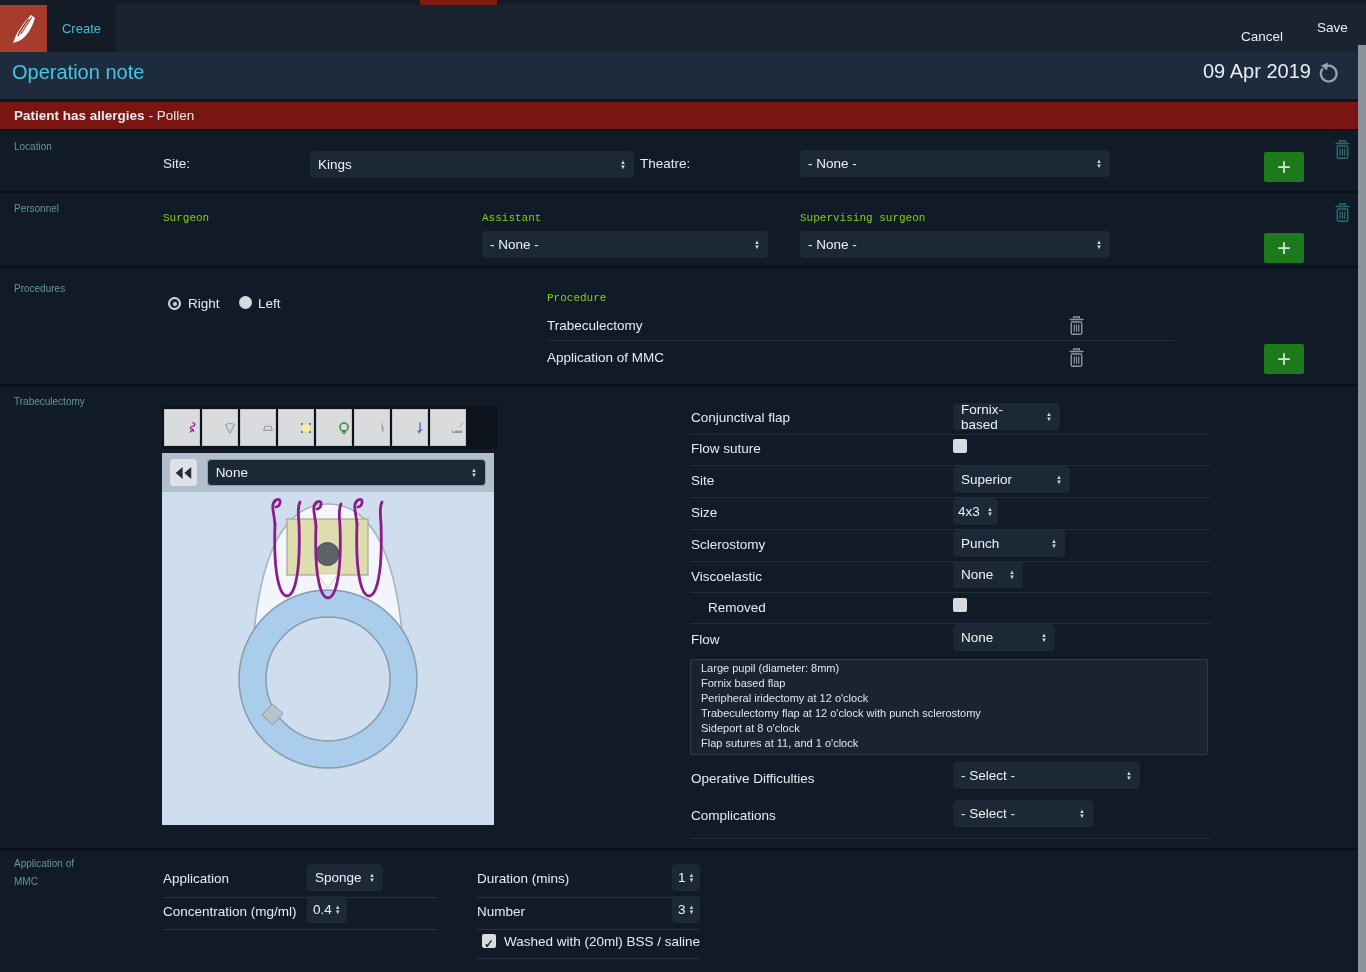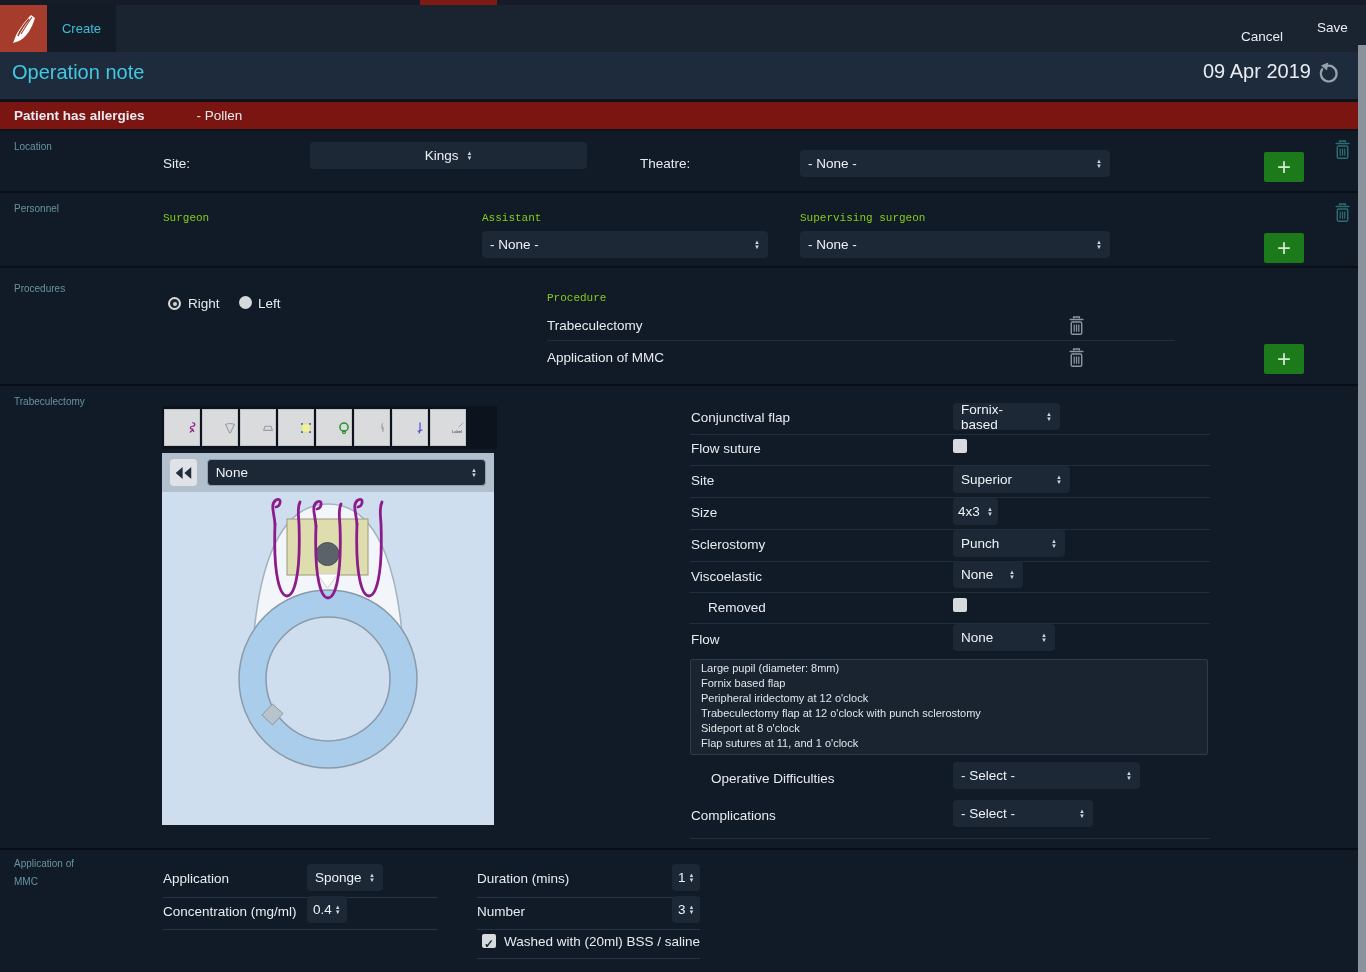--- a/index.html
+++ b/index.html
@@ -14,21 +14,21 @@
   .topbar{ left:0; top:5px; width:1366px; height:47px; background:#1a2330; }
   .logo{ left:0; top:5px; width:47px; height:47px; background:#a63c2b; display:flex; align-items:center; justify-content:center; }
   .tab-create{ left:47px; top:5px; width:69px; height:47px; background:#121b26; display:flex; align-items:center; justify-content:center;
                color:#3fbfdb; font-size:13px; cursor:pointer; }
   .btn-text{ color:#e9edf2; font-size:13.5px; cursor:pointer; }
 
   .titleband{ left:0; top:52px; width:1366px; height:47px; background:#1d2b3d; }
   .page-title{ left:12px; top:61px; font-size:20px; color:#44c7e2; }
   .date-text{ left:1203px; top:60px; font-size:20px; color:#e9edf2; }
 
-  .banner{ left:0; top:102px; width:1366px; height:27px; background:#7b1512; display:flex; align-items:center; padding-left:14px; font-size:13.5px;gap:48px; }
+  .banner{ left:0; top:102px; width:1366px; height:27px; background:#7b1512; display:flex; align-items:center; padding-left:14px; font-size:13.5px; }
   .banner b{ font-weight:bold; margin-right:4px; }
 
   
   .section{ left:0; width:1366px; background:#111b27; }
   .sec-label{ color:#67949f; font-size:10px; }
   .divider-h{ background:#0a0f17; height:2px; width:1366px; left:0; }
 
   .lbl{ font-size:13.5px; color:#e7ebef; }
   .lbl-gray{ font-size:11px; color:#84cc16;font-family:Liberation Mono, monospace; }
 
@@ -112,21 +112,21 @@
   
   <div class="abs banner">
     <b>Patient has allergies</b>
     <span>- Pollen</span>
   </div>
 
   
   <div class="abs section" style="top:131px; height:60px;"></div>
   <span class="abs sec-label" style="left:14px; top:141px;">Location</span>
   <span class="abs lbl" style="left:163px; top:156px;">Site:</span>
-  <div class="abs sel" style="left:310px; top:142px; width:277px;justify-content:center;">
+  <div class="abs sel" style="left:310px; top:151px; width:324px;">
     <span>Kings</span>
       <span class="arrows"></span>
   </div>
   <span class="abs lbl" style="left:640px; top:156px;">Theatre:</span>
   <div class="abs sel" style="left:800px; top:150px; width:310px;">
     <span>- None -</span>
       <span class="arrows"></span>
   </div>
   <div class="abs plus-btn" style="left:1264px; top:152px;"></div>
   <svg class="abs trash trash-teal" style="left:1333px; top:139px;" viewBox="0 0 20 22">
@@ -327,21 +327,21 @@
       <span class="arrows"></span>
   </div>
 
   <textarea class="abs notes-area" spellcheck="false" style="">Large pupil (diameter: 8mm)
 Fornix based flap
 Peripheral iridectomy at 12 o'clock
 Trabeculectomy flap at 12 o'clock with punch sclerostomy
 Sideport at 8 o'clock
 Flap sutures at 11, and 1 o'clock</textarea>
 
-  <span class="abs lbl" style="left:691px; top:771px;margin-left:20px;">Operative Difficulties</span>
+  <span class="abs lbl" style="left:691px; top:771px;">Operative Difficulties</span>
   <div class="abs sel" style="left:953px; top:762px; width:187px;">
     <span>- Select -</span>
       <span class="arrows"></span>
   </div>
 
   <span class="abs lbl" style="left:691px; top:808px;">Complications</span>
   <div class="abs sel" style="left:953px; top:800px; width:140px;">
     <span>- Select -</span>
       <span class="arrows"></span>
   </div>

